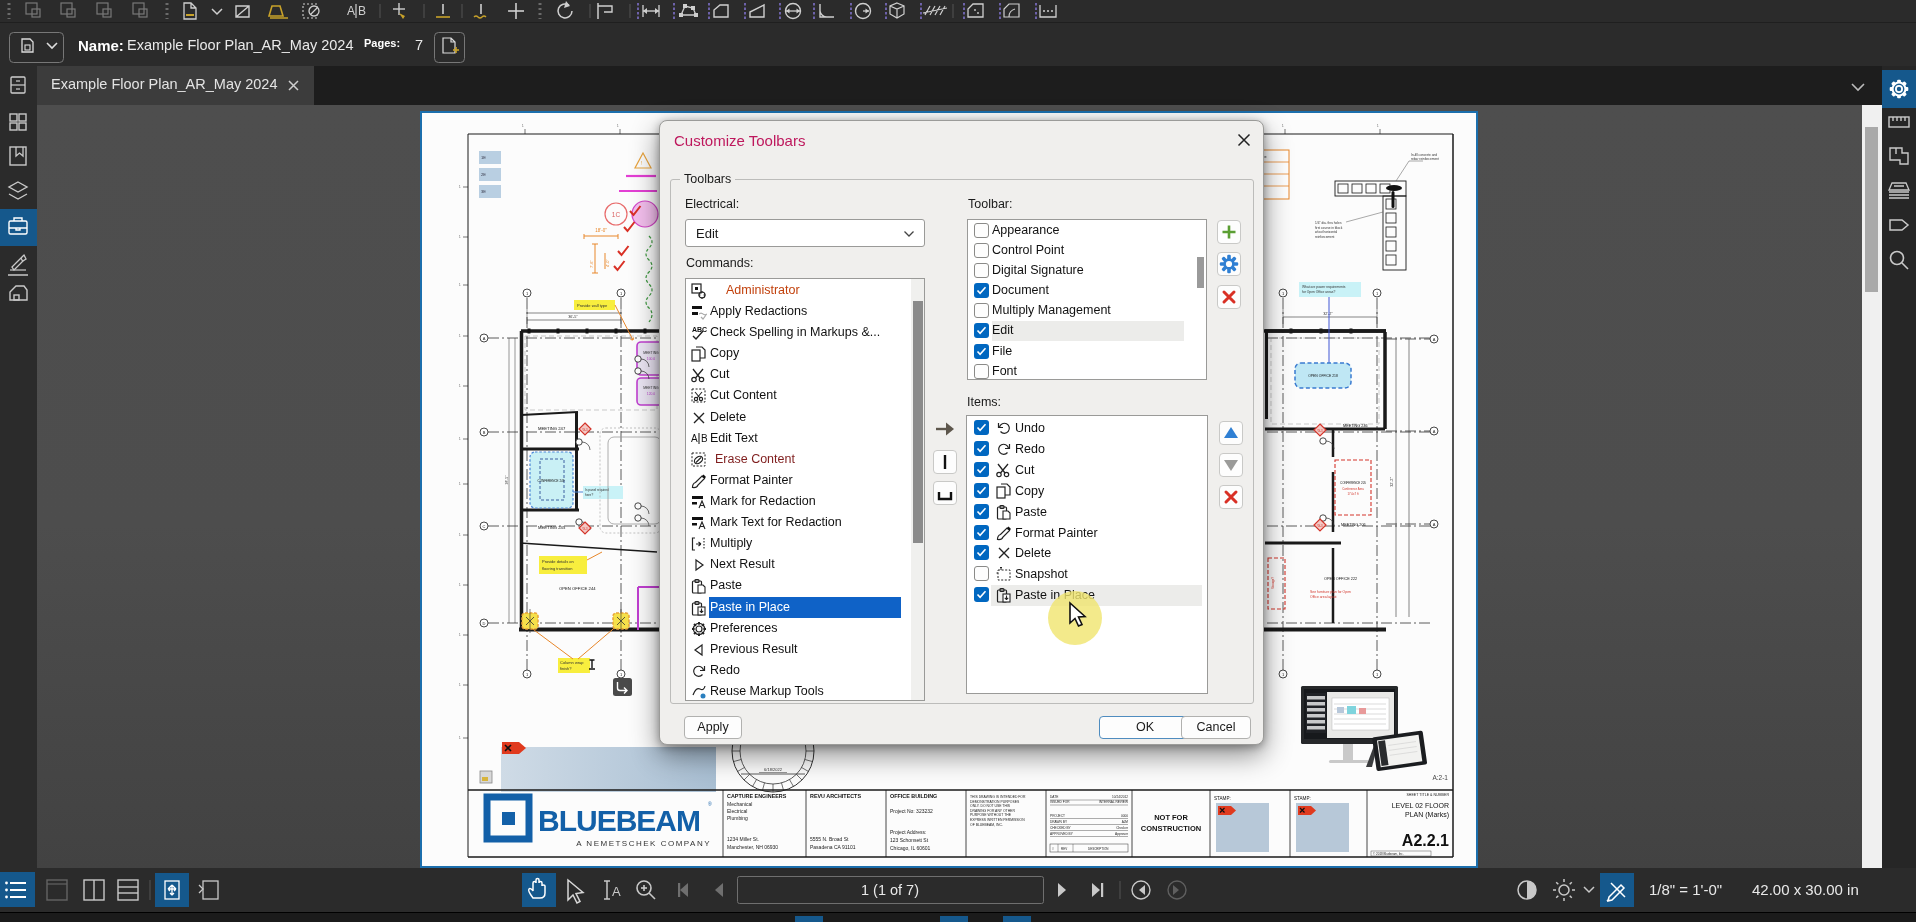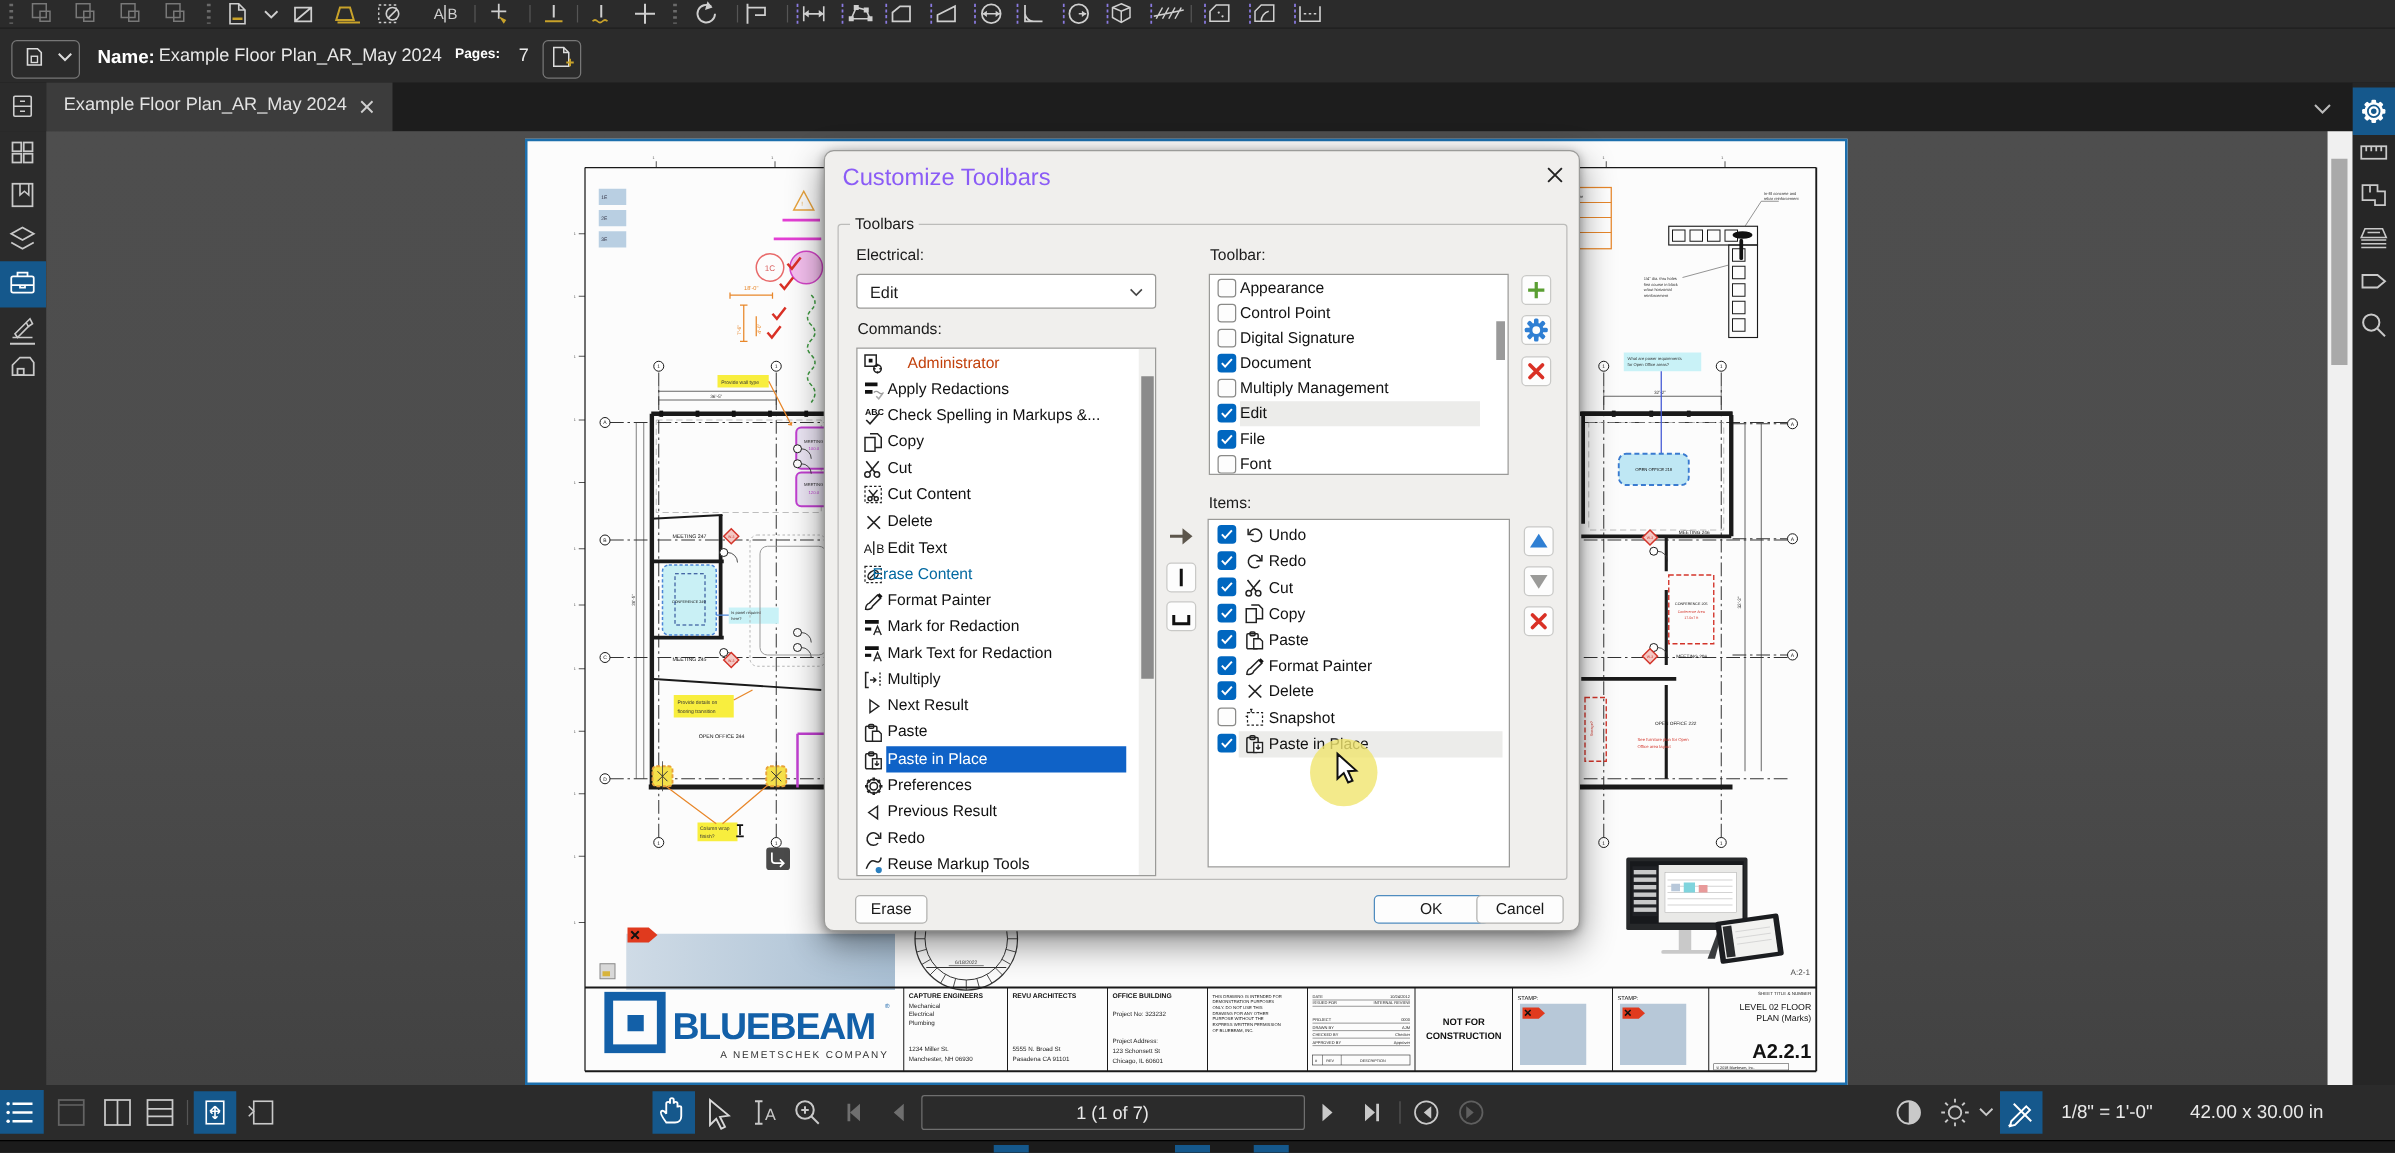--- a/index.html
+++ b/index.html
@@ -724,21 +724,21 @@
       </svg>
 <span class="abs" style="left:1649px;top:13px;font-size:15px;color:#e9e9e9;white-space:nowrap;">1/8" = 1'-0"</span>
 <span class="abs" style="left:1752px;top:13px;font-size:15px;color:#e9e9e9;white-space:nowrap;">42.00 x 30.00 in</span>
 </div>
 <div class="abs" id="bottomstrip">
       <div class="abs" style="left:795px;top:3px;width:28px;height:7px;background:#15588c;"></div>
       <div class="abs" style="left:940px;top:3px;width:28px;height:7px;background:#15588c;"></div>
       <div class="abs" style="left:1003px;top:3px;width:28px;height:7px;background:#15588c;"></div>
     </div>
 <div class="abs" id="dlg">
-<span class="abs" style="left:14px;top:11px;font-size:19px;color:#8b5cf6;">Customize Toolbars</span>
+<span class="abs" style="left:14px;top:11px;font-size:15px;color:#be185d;">Customize Toolbars</span>
 <svg class="abs" style="left:577px;top:12px" width="14" height="14" viewBox="0 0 14 14">
         <path d="M1.5 1.5 L12.5 12.5 M12.5 1.5 L1.5 12.5" stroke="#222" stroke-width="1.5"></path>
       </svg>
 <div class="abs" style="left:10px;top:58px;width:584px;height:525px;border:1px solid #bcbcba;border-radius:3px;"></div>
 <span class="abs" style="left:20px;top:51px;background:#f0efed;padding:0 4px;font-size:12.5px;">Toolbars</span>
 <span class="abs" style="left:25px;top:76px;font-size:12.5px;">Electrical:</span>
 <div class="abs" style="left:25px;top:98px;width:240px;height:28px;background:#fff;border:1px solid #9a9a98;border-radius:3px;">
         <span style="position:absolute;left:10px;top:6px;font-size:13px;">Edit</span>
         <svg style="position:absolute;right:9px;top:10px;" width="12" height="8" viewBox="0 0 12 8">
           <path d="M1.5 1.5 l4.5 4.5 l4.5 -4.5" fill="none" stroke="#444" stroke-width="1.3"></path>
@@ -791,21 +791,21 @@
           <text x="0" y="11" font-size="10" fill="#111" font-family="Liberation Sans">A</text>
           <line x1="8" y1="2" x2="8" y2="13" stroke="#222" stroke-width="1.1"></line>
           <text x="10" y="11" font-size="10" fill="#111" font-family="Liberation Sans">B</text>
         </svg>
 <span style="position:absolute;left:24px;top:152px;font-size:12.5px;color:#111;white-space:nowrap;">Edit Text</span>
 <svg style="position:absolute;left:5px;top:173px;" width="16" height="16" viewBox="0 0 16 16">
           <rect x="1" y="1" width="13" height="13" fill="none" stroke="#222" stroke-width="1" stroke-dasharray="2 1.6"></rect>
           <ellipse cx="7.5" cy="8" rx="4.5" ry="3" transform="rotate(-35 7.5 8)" fill="none" stroke="#222" stroke-width="1.2"></ellipse>
           <line x1="5" y1="10.5" x2="10" y2="5.5" stroke="#222" stroke-width="1.1"></line>
         </svg>
-<span style="position:absolute;left:12px;top:173px;font-size:12.5px;color:#0369a1;white-space:nowrap;">Erase Content</span>
+<span style="position:absolute;left:29px;top:173px;font-size:12.5px;color:#7f1d1d;white-space:nowrap;">Erase Content</span>
 <svg style="position:absolute;left:5px;top:194px;" width="16" height="16" viewBox="0 0 16 16">
           <path d="M1.5 14.5 c0 -3 1.5 -4.5 3 -5 l6.5 -6.5 l2.5 2.5 l-6.5 6.5 c-0.5 1.5 -2 3 -5.5 2.5 z" fill="none" stroke="#222" stroke-width="1.2"></path>
           <path d="M11 3 l1.5 -1.5 l2.5 2.5 l-1.5 1.5 z" fill="#111" stroke="none"></path>
         </svg>
 <span style="position:absolute;left:24px;top:194px;font-size:12.5px;color:#111;white-space:nowrap;">Format Painter</span>
 <svg style="position:absolute;left:5px;top:215px;" width="16" height="16" viewBox="0 0 16 16">
           <rect x="1" y="2" width="11" height="3" fill="#111" stroke="none"></rect>
           <rect x="1" y="8" width="5" height="2.5" fill="#111" stroke="none"></rect>
           <path d="M8 14 l3 -7 l3 7 M9 11.5 h4" fill="none" stroke="#222" stroke-width="1.1"></path>
         </svg>
@@ -1050,16 +1050,16 @@
 <div class="sbtn" style="left:559px;top:332px;">
         <svg width="22" height="22" viewBox="0 0 22 22">
           <path d="M11 17 L4 6 H18 Z" fill="#9a9a98"></path>
         </svg>
       </div>
 <div class="sbtn" style="left:559px;top:364px;">
         <svg width="22" height="22" viewBox="0 0 22 22">
           <path d="M6 6 L16 16 M16 6 L6 16" stroke="#d93025" stroke-width="3" stroke-linecap="round"></path>
         </svg>
       </div>
-<div class="pbtn" style="left:24px;top:595px;width:58px;">Erase</div>
+<div class="pbtn" style="left:24px;top:595px;width:58px;">Apply</div>
 <div class="pbtn" style="left:439px;top:595px;width:92px;border:1.5px solid #4f8cbf;">OK</div>
 <div class="pbtn" style="left:521px;top:595px;width:70px;">Cancel</div>
 </div>
 </div>
 </body></html>

